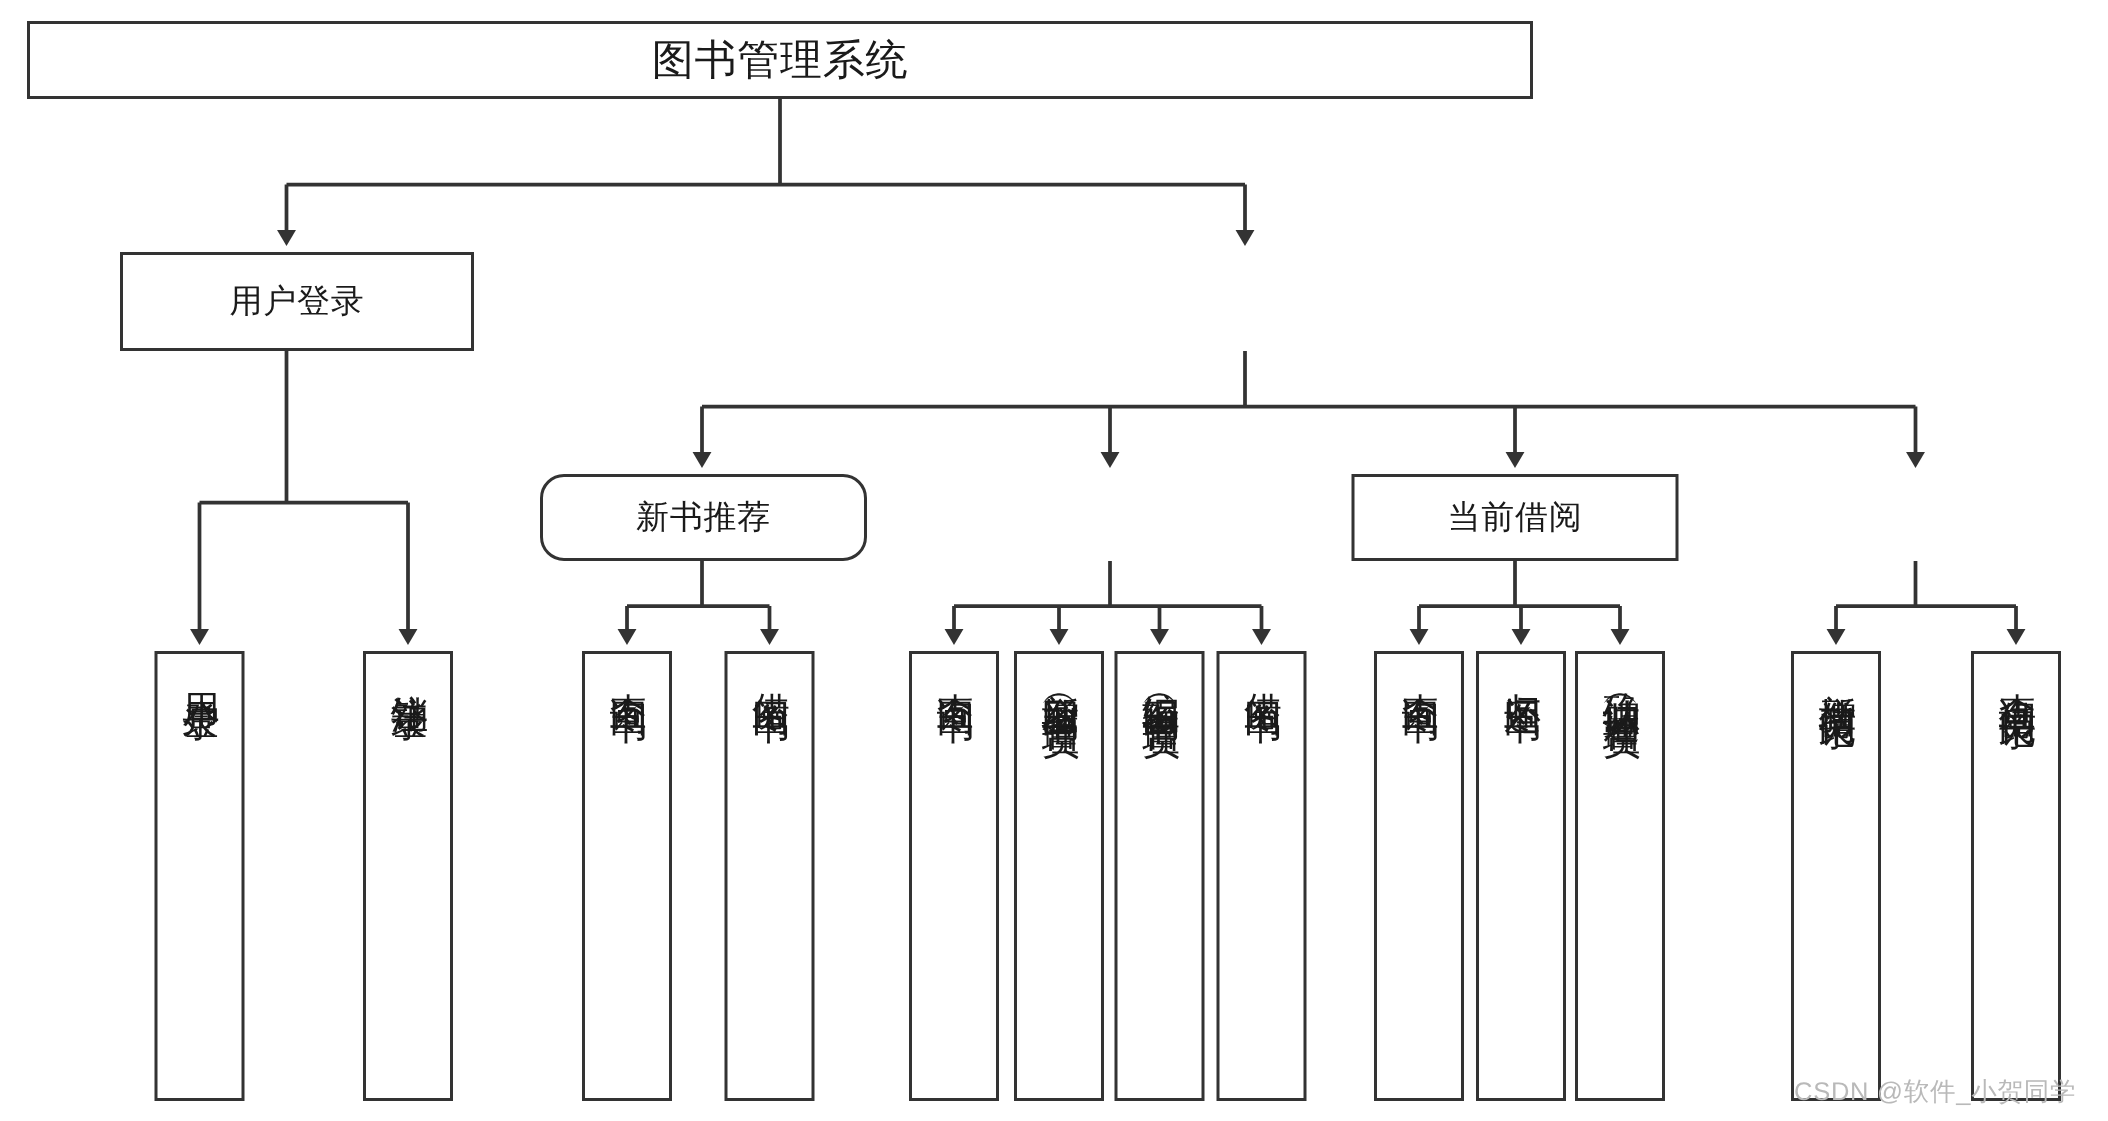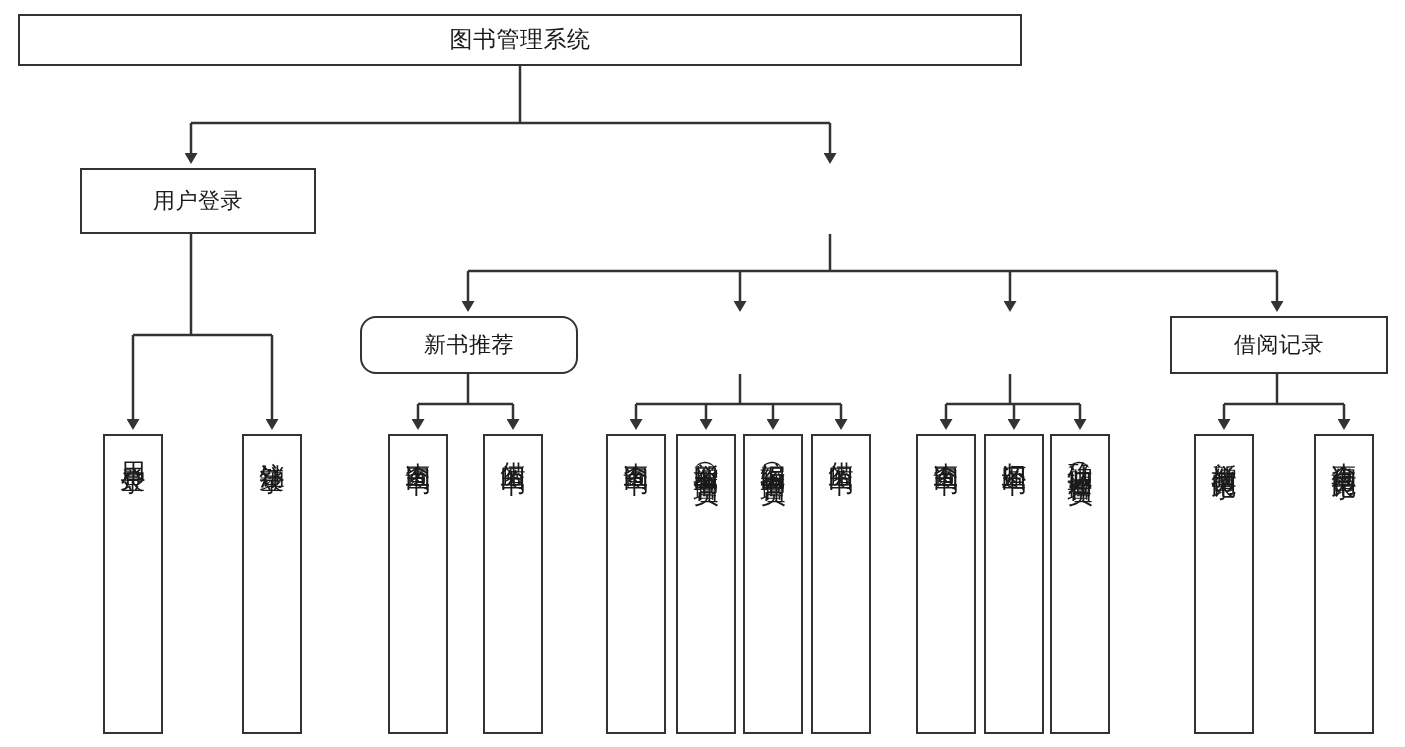--- a/index.html
+++ b/index.html
@@ -39,21 +39,21 @@
     display: block;
     line-height: 1.12;
     letter-spacing: 0.5px;
     white-space: nowrap;
   }
   
   .node.horiz .node-label {
     font-size: 22px;
   }
   .node.root .node-label {
-    font-size: 23px;
+    font-size: 28px;
   }
   
   .node.leaf {
     align-items: flex-start;
     justify-content: center;
     padding-top: 6px;
   }
   .node.leaf .node-label {
     writing-mode: vertical-rl;
     text-orientation: upright;
@@ -133,24 +133,24 @@
   <div class="node horiz" style="left:80px; top:168px; width:236px; height:66px;">
     <span class="node-label">用户登录</span>
   </div>
 
 
   <div class="node horiz" style="left:360px; top:316px; width:218px; height:58px;border-radius:16px;">
     <span class="node-label">新书推荐</span>
   </div>
 
 
-
-  <div class="node horiz" style="left:1170px; top:316px; width:218px; height:58px;">
-    <span class="node-label">借阅记录</span>
-  </div>
+  <div class="node horiz" style="left:901px; top:316px; width:218px; height:58px;">
+    <span class="node-label">当前借阅</span>
+  </div>
+
 
   <div class="node leaf" style="left:103px; top:434px; width:60px; height:300px;">
     <span class="node-label">用户登录</span>
   </div>
 
   <div class="node leaf" style="left:242px; top:434px; width:60px; height:300px;">
     <span class="node-label">注销登录</span>
   </div>
 
   <div class="node leaf" style="left:388px; top:434px; width:60px; height:300px;">
@@ -190,14 +190,15 @@
   </div>
 
   <div class="node leaf" style="left:1194px; top:434px; width:60px; height:300px;">
     <span class="node-label">新增借阅记录</span>
   </div>
 
   <div class="node leaf" style="left:1314px; top:434px; width:60px; height:300px;">
     <span class="node-label">查询借阅记录</span>
   </div>
 
+  <div class="watermark" style="left:1196px; top:716px;">CSDN @软件_小贺同学</div>
 
 </div>
 
 </body></html>

